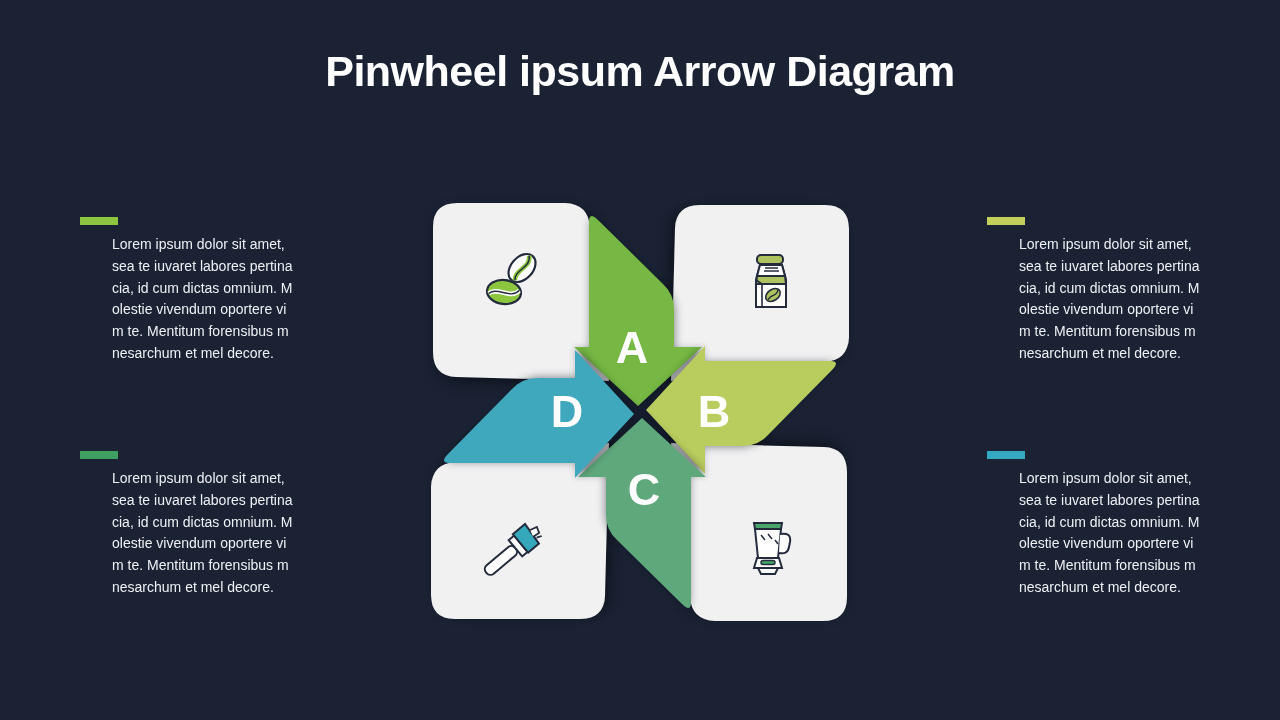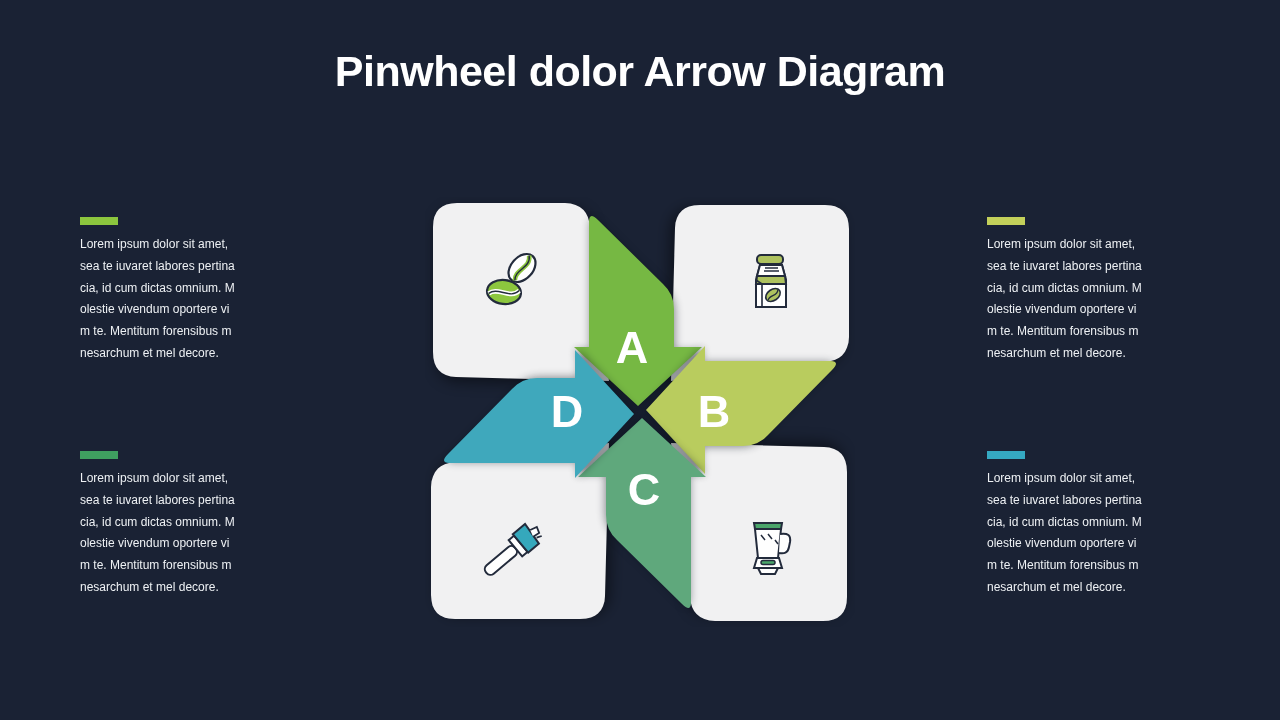--- a/index.html
+++ b/index.html
@@ -15,34 +15,34 @@
   .text-block{position:absolute;width:240px;}
   .tb-tl{left:80px;top:217px;}
   .tb-bl{left:80px;top:451px;}
   .tb-tr{left:987px;top:217px;}
   .tb-br{left:987px;top:451px;}
   .accent-bar{width:38px;height:8px;margin-bottom:9px;}
   .bar-a{background:#8cc63e;}
   .bar-b{background:#c3d05a;}
   .bar-c{background:#3f9f60;}
   .bar-d{background:#35a9c2;}
-  .tb-lines{color:#eef1f4;font-size:12px;line-height:21.8px;}
+  .tb-lines{color:#eef1f4;font-size:14px;line-height:21.8px;margin-left:32px;}
   .tb-line{white-space:nowrap;}
   .diagram{position:absolute;left:425px;top:197px;width:430px;height:430px;}
   .card-shape{filter:drop-shadow(3px 5px 7px rgba(0,0,0,0.45));}
   .arrow-shape{filter:drop-shadow(1px 3px 4px rgba(5,10,20,0.45));}
   .arrow-letter{
     font-family:"Liberation Sans",sans-serif;font-weight:bold;font-size:45px;
     fill:#ffffff;text-anchor:middle;
   }
 </style>
 </head>
 <body>
 
-<div class="slide-title">Pinwheel dolor Arrow Diagram</div>
+<div class="slide-title">Pinwheel ipsum Arrow Diagram</div>
 
 <div class="text-block tb-tl">
   <div class="accent-bar bar-a"></div>
   <div class="tb-lines">
     <div class="tb-line">Lorem ipsum dolor sit amet,</div>
     <div class="tb-line">sea te iuvaret labores pertina</div>
     <div class="tb-line">cia, id cum dictas omnium. M</div>
     <div class="tb-line">olestie vivendum oportere vi</div>
     <div class="tb-line">m te. Mentitum forensibus m</div>
     <div class="tb-line">nesarchum et mel decore.</div>

